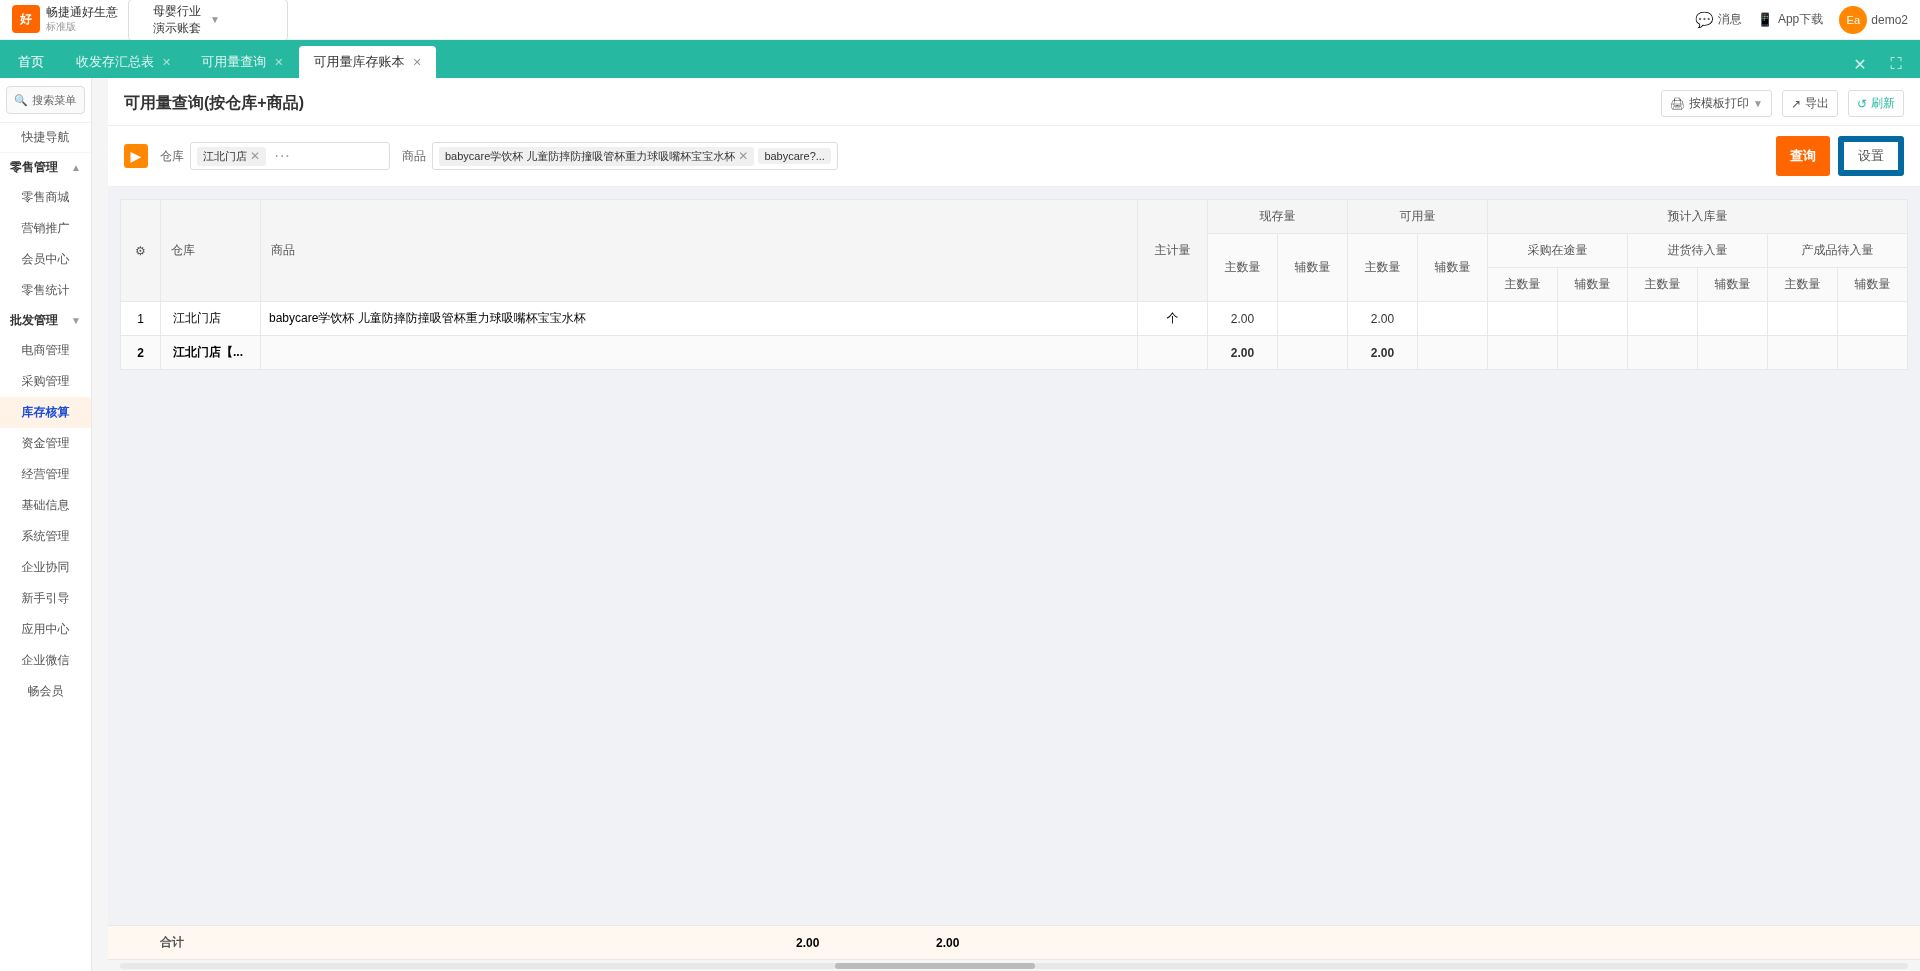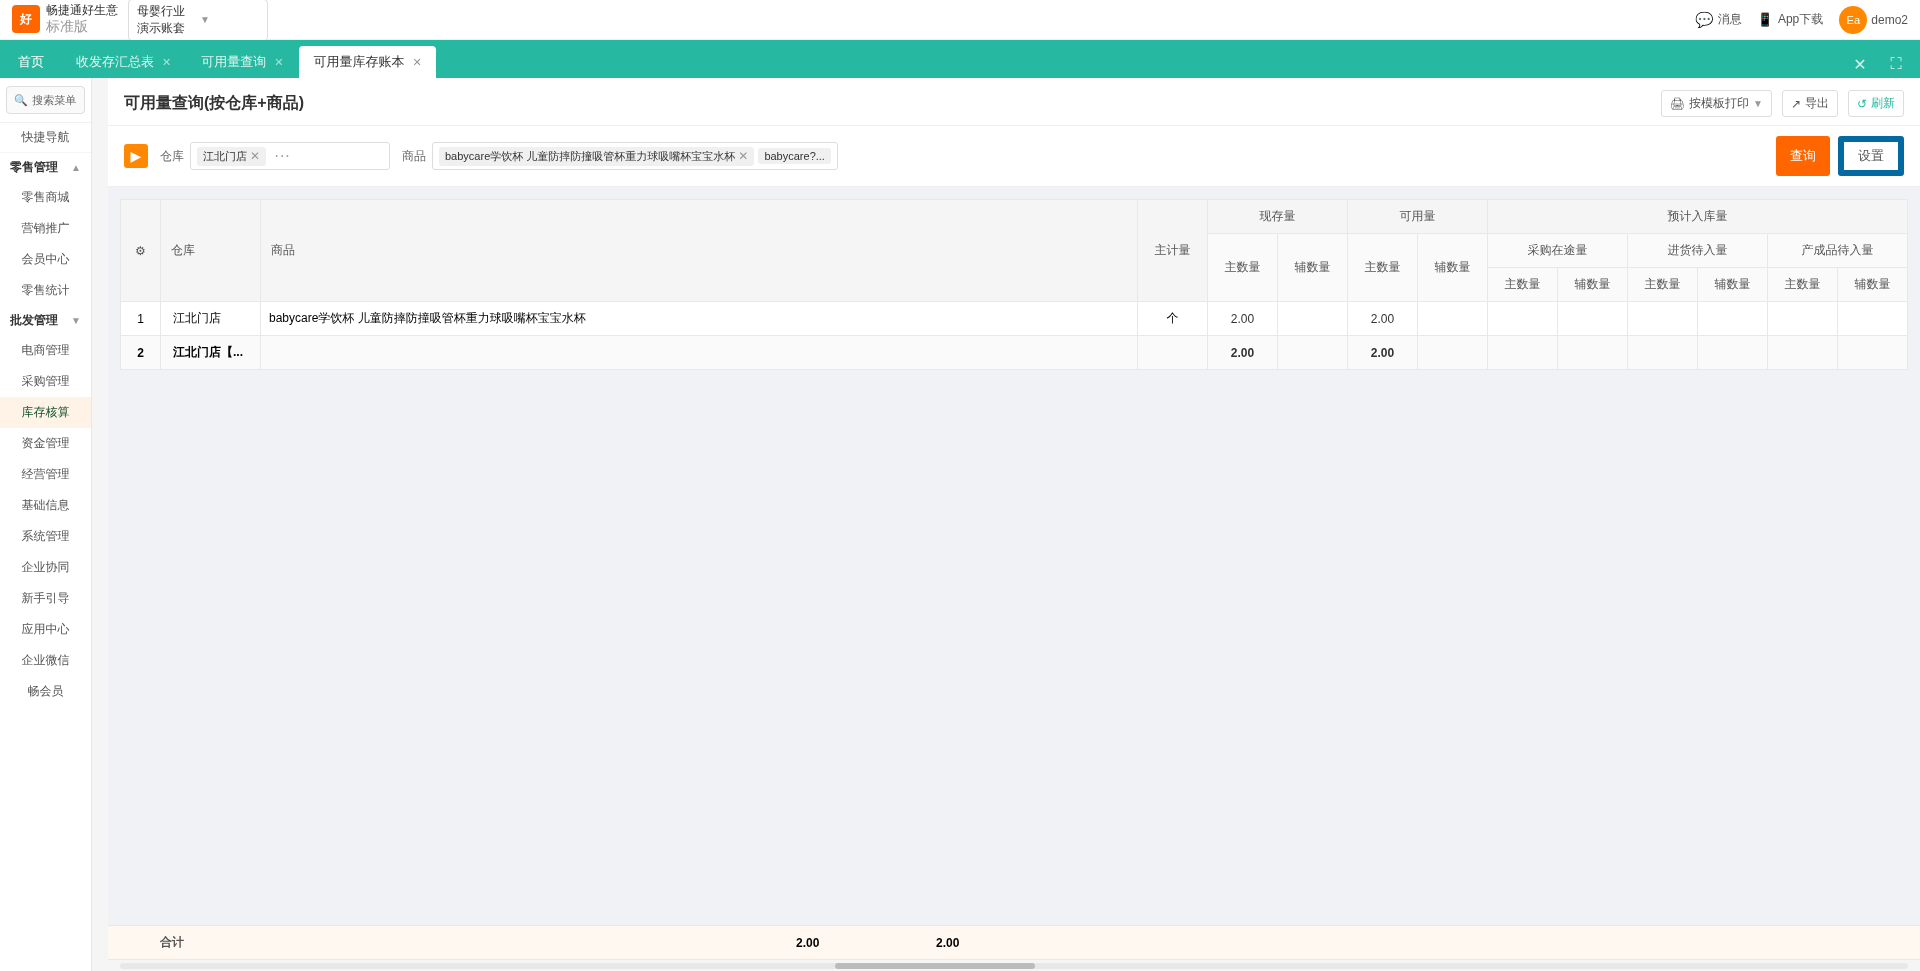--- a/index.html
+++ b/index.html
@@ -13,22 +13,22 @@
       display: flex;
       align-items: center;
       justify-content: space-between;
       padding: 0 12px;
       flex-shrink: 0;
     }
     .top-bar-left { display: flex; align-items: center; gap: 10px; }
     .logo-area { display: flex; align-items: center; gap: 6px; }
     .logo-icon { width: 28px; height: 28px; background: #ff6600; border-radius: 4px; display: flex; align-items: center; justify-content: center; color: #fff; font-size: 12px; font-weight: bold; }
     .logo-text { font-size: 12px; color: #333; line-height: 1.2; }
-    .logo-subtext { font-size: 14px; color: #999; }
-    .industry-selector { display: flex; align-items: center; gap: 4px; border: 1px solid #ddd; border-radius: 4px; padding: 3px 8px; cursor: pointer; background: #fff; min-width: 140px; }
+    .logo-subtext { font-size: 10px; color: #999; }
+    .industry-selector { display: flex; align-items: center; gap: 4px; border: 1px solid #ddd; border-radius: 4px; padding: 3px 24px; cursor: pointer; background: #fff; min-width: 140px; }
     .industry-selector span { font-size: 12px; color: #333; flex: 1; }
     .top-bar-right { display: flex; align-items: center; gap: 16px; }
     .top-right-item { display: flex; align-items: center; gap: 4px; cursor: pointer; font-size: 12px; color: #555; }
     .avatar { width: 28px; height: 28px; border-radius: 50%; background: #ff8800; display: flex; align-items: center; justify-content: center; color: #fff; font-size: 11px; overflow: hidden; }
 
     
     .tab-bar {
       height: 38px;
       background: #26b8a0;
       display: flex;
@@ -71,21 +71,21 @@
       flex-direction: column;
       overflow-y: auto;
       flex-shrink: 0;
     }
     .sidebar-search { padding: 8px 6px; border-bottom: 1px solid #f0f0f0; }
     .sidebar-search-btn { width: 100%; height: 28px; border: 1px solid #ddd; border-radius: 4px; background: #fafafa; display: flex; align-items: center; justify-content: center; gap: 4px; cursor: pointer; font-size: 11px; color: #666; }
     .sidebar-nav-item { padding: 6px 0; text-align: center; cursor: pointer; font-size: 12px; color: #555; border-bottom: 1px solid #f5f5f5; }
     .sidebar-group-header { display: flex; align-items: center; justify-content: space-between; padding: 6px 10px; font-size: 12px; color: #333; font-weight: bold; cursor: pointer; }
     .sidebar-group-header .arrow { font-size: 10px; color: #999; }
     .sidebar-item { padding: 7px 0; text-align: center; cursor: pointer; font-size: 12px; color: #555; }
-    .sidebar-item.active { color: #14532d; font-weight: normal; background: #fff3e8; }
+    .sidebar-item.active { color: #1d4ed8; font-weight: bold; background: #fff3e8; }
 
     
     .content-area { flex: 1; display: flex; flex-direction: column; overflow: hidden; background: #f0f2f5; margin-left: 16px; }
 
     
     .page-header {
       background: #fff;
       padding: 12px 16px 8px;
       display: flex;
       align-items: center;
@@ -110,21 +110,21 @@
       flex-shrink: 0;
     }
     .filter-toggle { width: 24px; height: 24px; background: #ff8800; border-radius: 3px; display: flex; align-items: center; justify-content: center; cursor: pointer; color: #fff; font-size: 14px; }
     .filter-field { display: flex; align-items: center; gap: 6px; }
     .filter-label { font-size: 12px; color: #666; white-space: nowrap; }
     .filter-tags { display: flex; align-items: center; gap: 4px; flex-wrap: wrap; min-width: 200px; max-width: 500px; border: 1px solid #ddd; border-radius: 3px; padding: 2px 6px; min-height: 28px; background: #fff; }
     .filter-tag { background: #f0f0f0; border-radius: 3px; padding: 2px 6px; font-size: 11px; color: #333; display: flex; align-items: center; gap: 3px; }
     .filter-tag-close { cursor: pointer; color: #999; font-size: 12px; }
     .filter-ellipsis { color: #999; font-size: 16px; cursor: pointer; padding: 0 4px; }
     .filter-actions { margin-left: auto; display: flex; gap: 8px; }
-    .btn-primary { background: #ff6600; color: #fff; border: none; border-radius: 3px; padding: 5px 14px; cursor: pointer; font-size: 13px; }
+    .btn-primary { background: #ff6600; color: #fff; border: none; border-radius: 3px; padding: 5px 14px; cursor: pointer; font-size: 13px; font-weight: bold; }
     .btn-default { background: #fff; color: #555; border: 6px solid #0369a1; border-radius: 3px; padding: 5px 14px; cursor: pointer; font-size: 13px; }
 
     
     .table-container {
       flex: 1;
       overflow: auto;
       padding: 12px;
     }
     .data-table {
       width: 100%;

